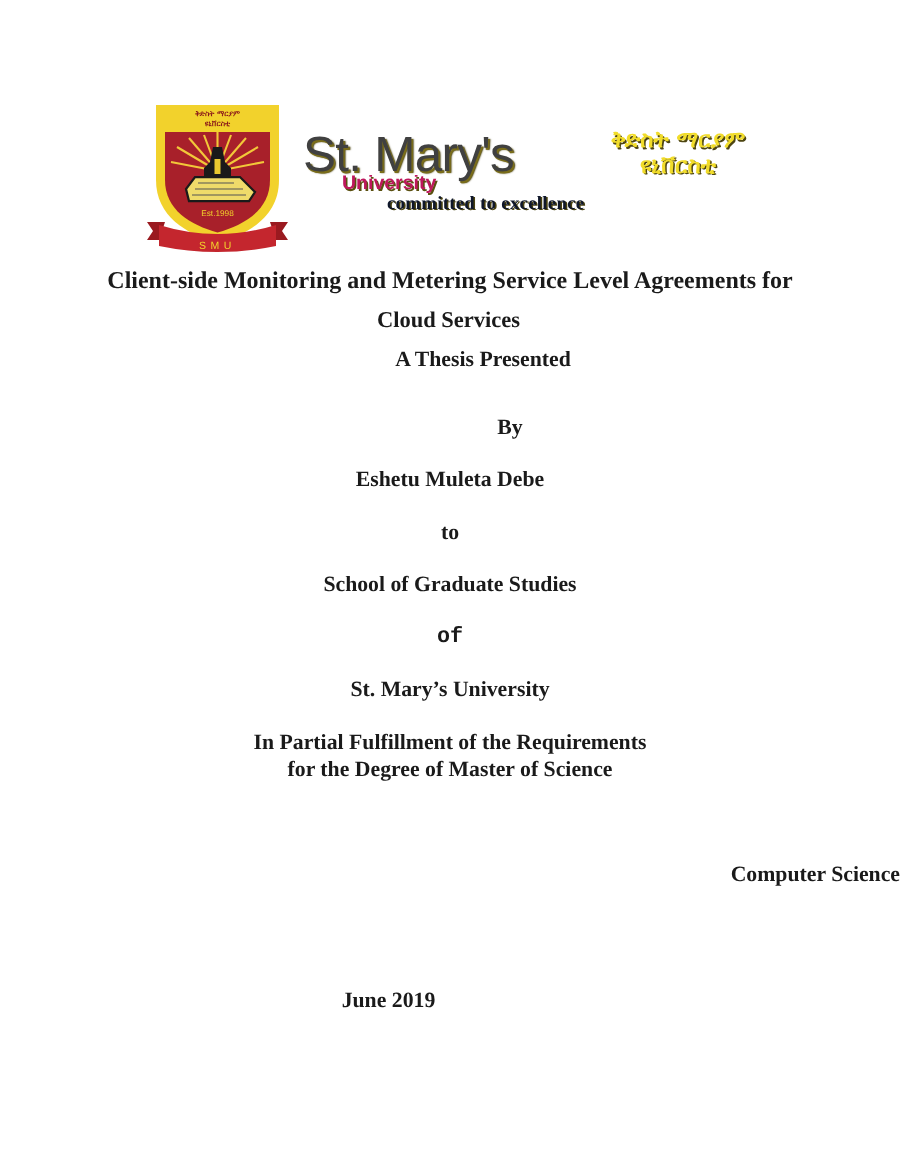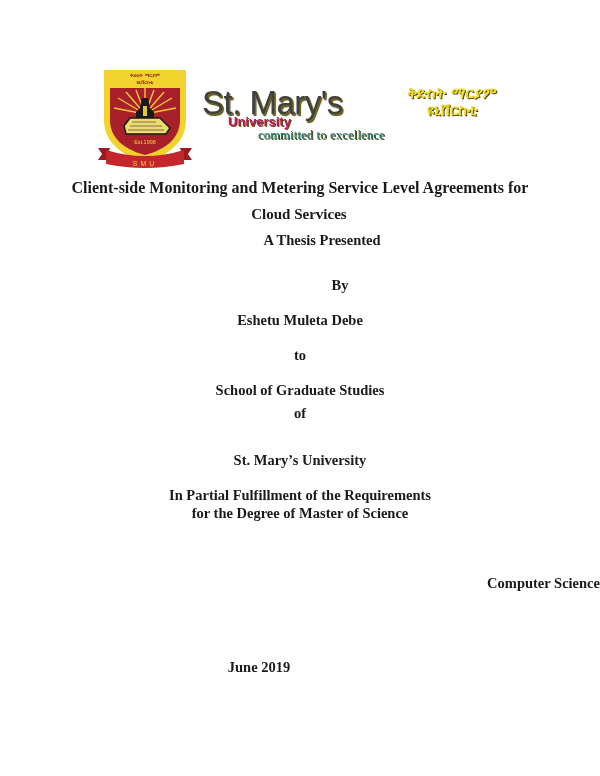--- a/index.html
+++ b/index.html
@@ -11,21 +11,21 @@
   .logo { position: absolute; left: 96px; top: 68px; width: 460px; height: 110px; }
   .crest { position: absolute; left: 0; top: 0; width: 98px; height: 100px; }
   .brand { position: absolute; left: 106px; top: 18px; width: 175px; height: 70px; }
   .brand-name { position: absolute; left: 0; top: 0; font-family: "Liberation Sans", sans-serif;
     font-size: 33px; color: #404040; letter-spacing: -0.5px; line-height: 1;
     text-shadow: 1px 1px 0 #7a6d1a, 1.5px 1.5px 1px #4d4512; white-space: nowrap; }
   .brand-uni { position: absolute; left: 26px; top: 29px; font-family: "Liberation Sans", sans-serif;
     font-weight: bold; font-size: 13px; color: #be185d; line-height: 1;
     text-shadow: 1px 1px 0 #5a5010; white-space: nowrap; }
   .brand-tag { position: absolute; left: 56px; top: 43px; font-family: "Liberation Serif", serif;
-    font-weight: normal; font-size: 12.5px; color: #0f766e; line-height: 1;
+    font-weight: bold; font-size: 12.5px; color: #0f172a; line-height: 1;
     text-shadow: 1px 1px 0 #4a4210; white-space: nowrap; letter-spacing: 0.2px; }
   .brand-am { position: absolute; left: 276px; top: 17px; width: 160px; text-align: center;
     font-family: "DejaVu Sans", sans-serif; font-weight: bold; font-size: 15px; color: #f1dc2a;
     text-shadow: 1px 1px 0 #4d4512; line-height: 1.15; }
 
   
   .line { position: absolute; left: 0; width: 600px; text-align: center; font-weight: bold;
           font-size: 14.5px; white-space: nowrap; line-height: 1; }
 </style>
 </head>
@@ -80,21 +80,21 @@
   </div>
 
   <div class="line" style="top:180px; font-size:16px;">Client-side Monitoring and Metering Service Level Agreements for</div>
   <div class="line" style="top:207px; left:-1px; font-size:15px;">Cloud Services</div>
   <div class="line" style="top:233px; left:22px;">A Thesis Presented</div>
 
   <div class="line" style="top:278px;padding-left:40px;">By</div>
   <div class="line" style="top:313px;">Eshetu Muleta Debe</div>
   <div class="line" style="top:348px;">to</div>
   <div class="line" style="top:383px;">School of Graduate Studies</div>
-  <div class="line" style="top:406px;">of</div>
+  <div class="line" style="top:418px;font-family:Liberation Mono, monospace;">of</div>
   <div class="line" style="top:453px;">St. Mary’s University</div>
 
   <div class="line" style="top:488px;">In Partial Fulfillment of the Requirements</div>
   <div class="line" style="top:506px;">for the Degree of Master of Science</div>
 
   <div class="line" style="top:576px;text-align:right;">Computer Science</div>
 
   <div class="line" style="top:660px; left:-41px;">June 2019</div>
 </div>
 

